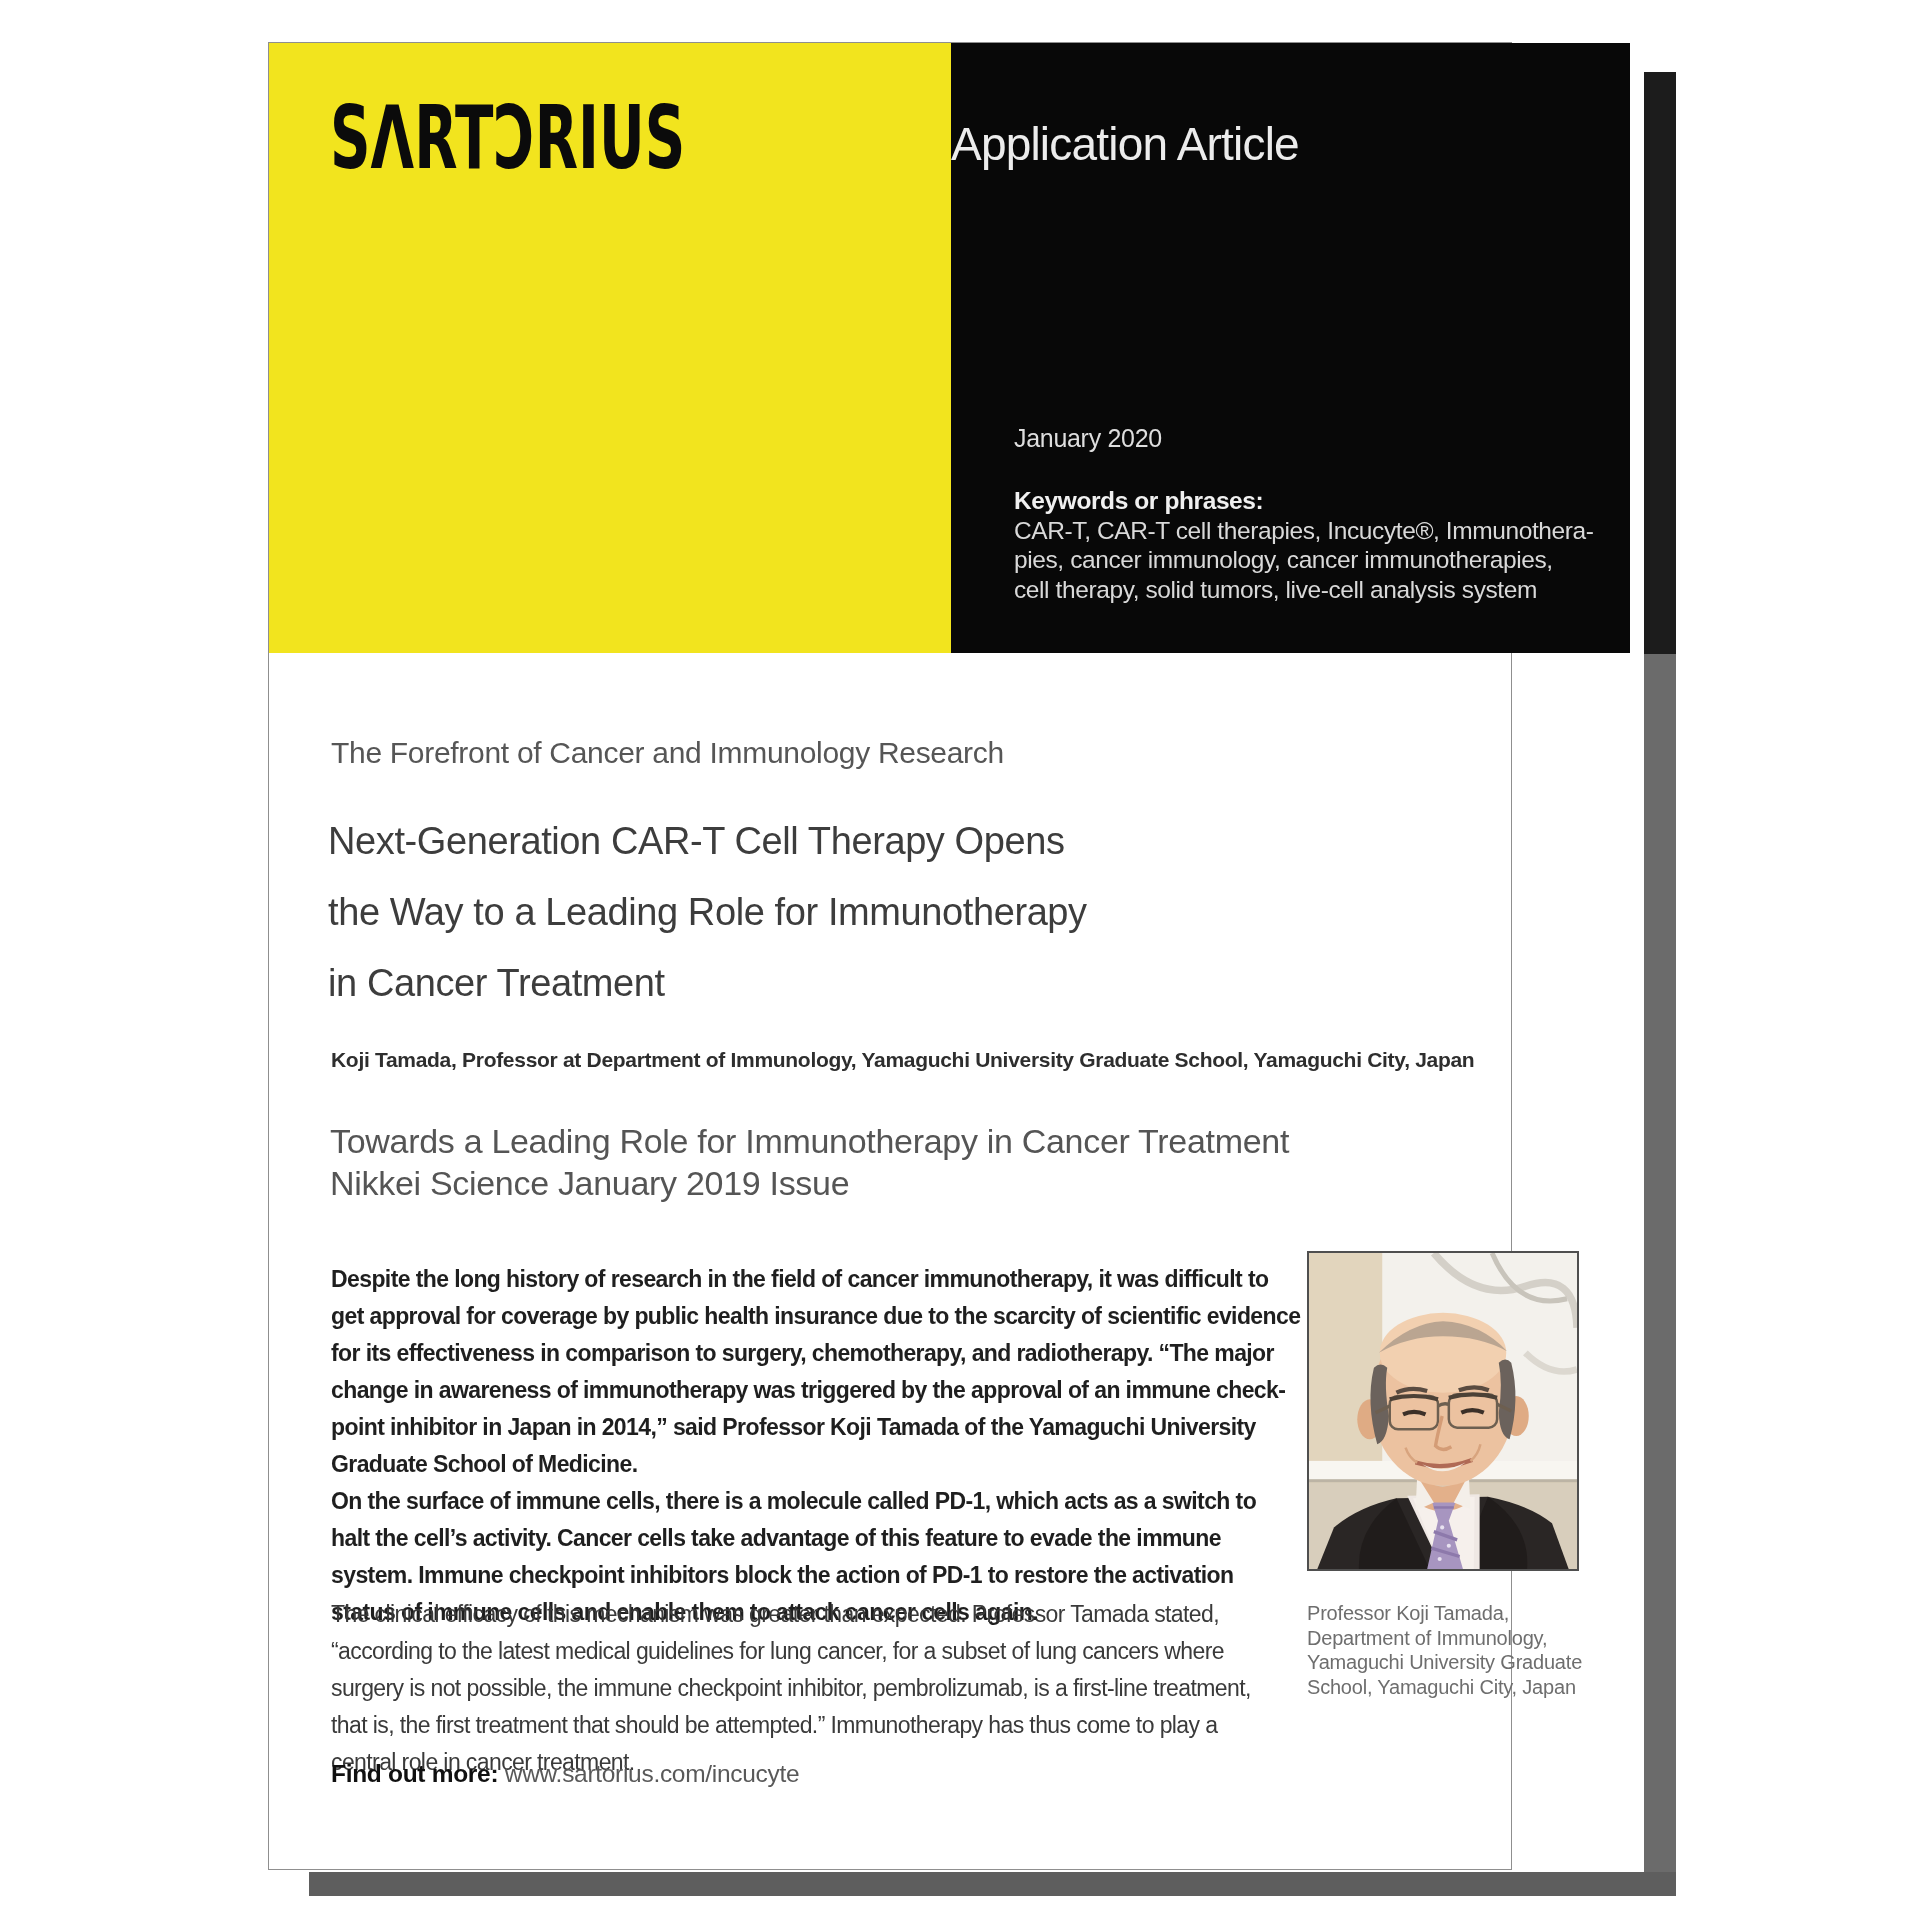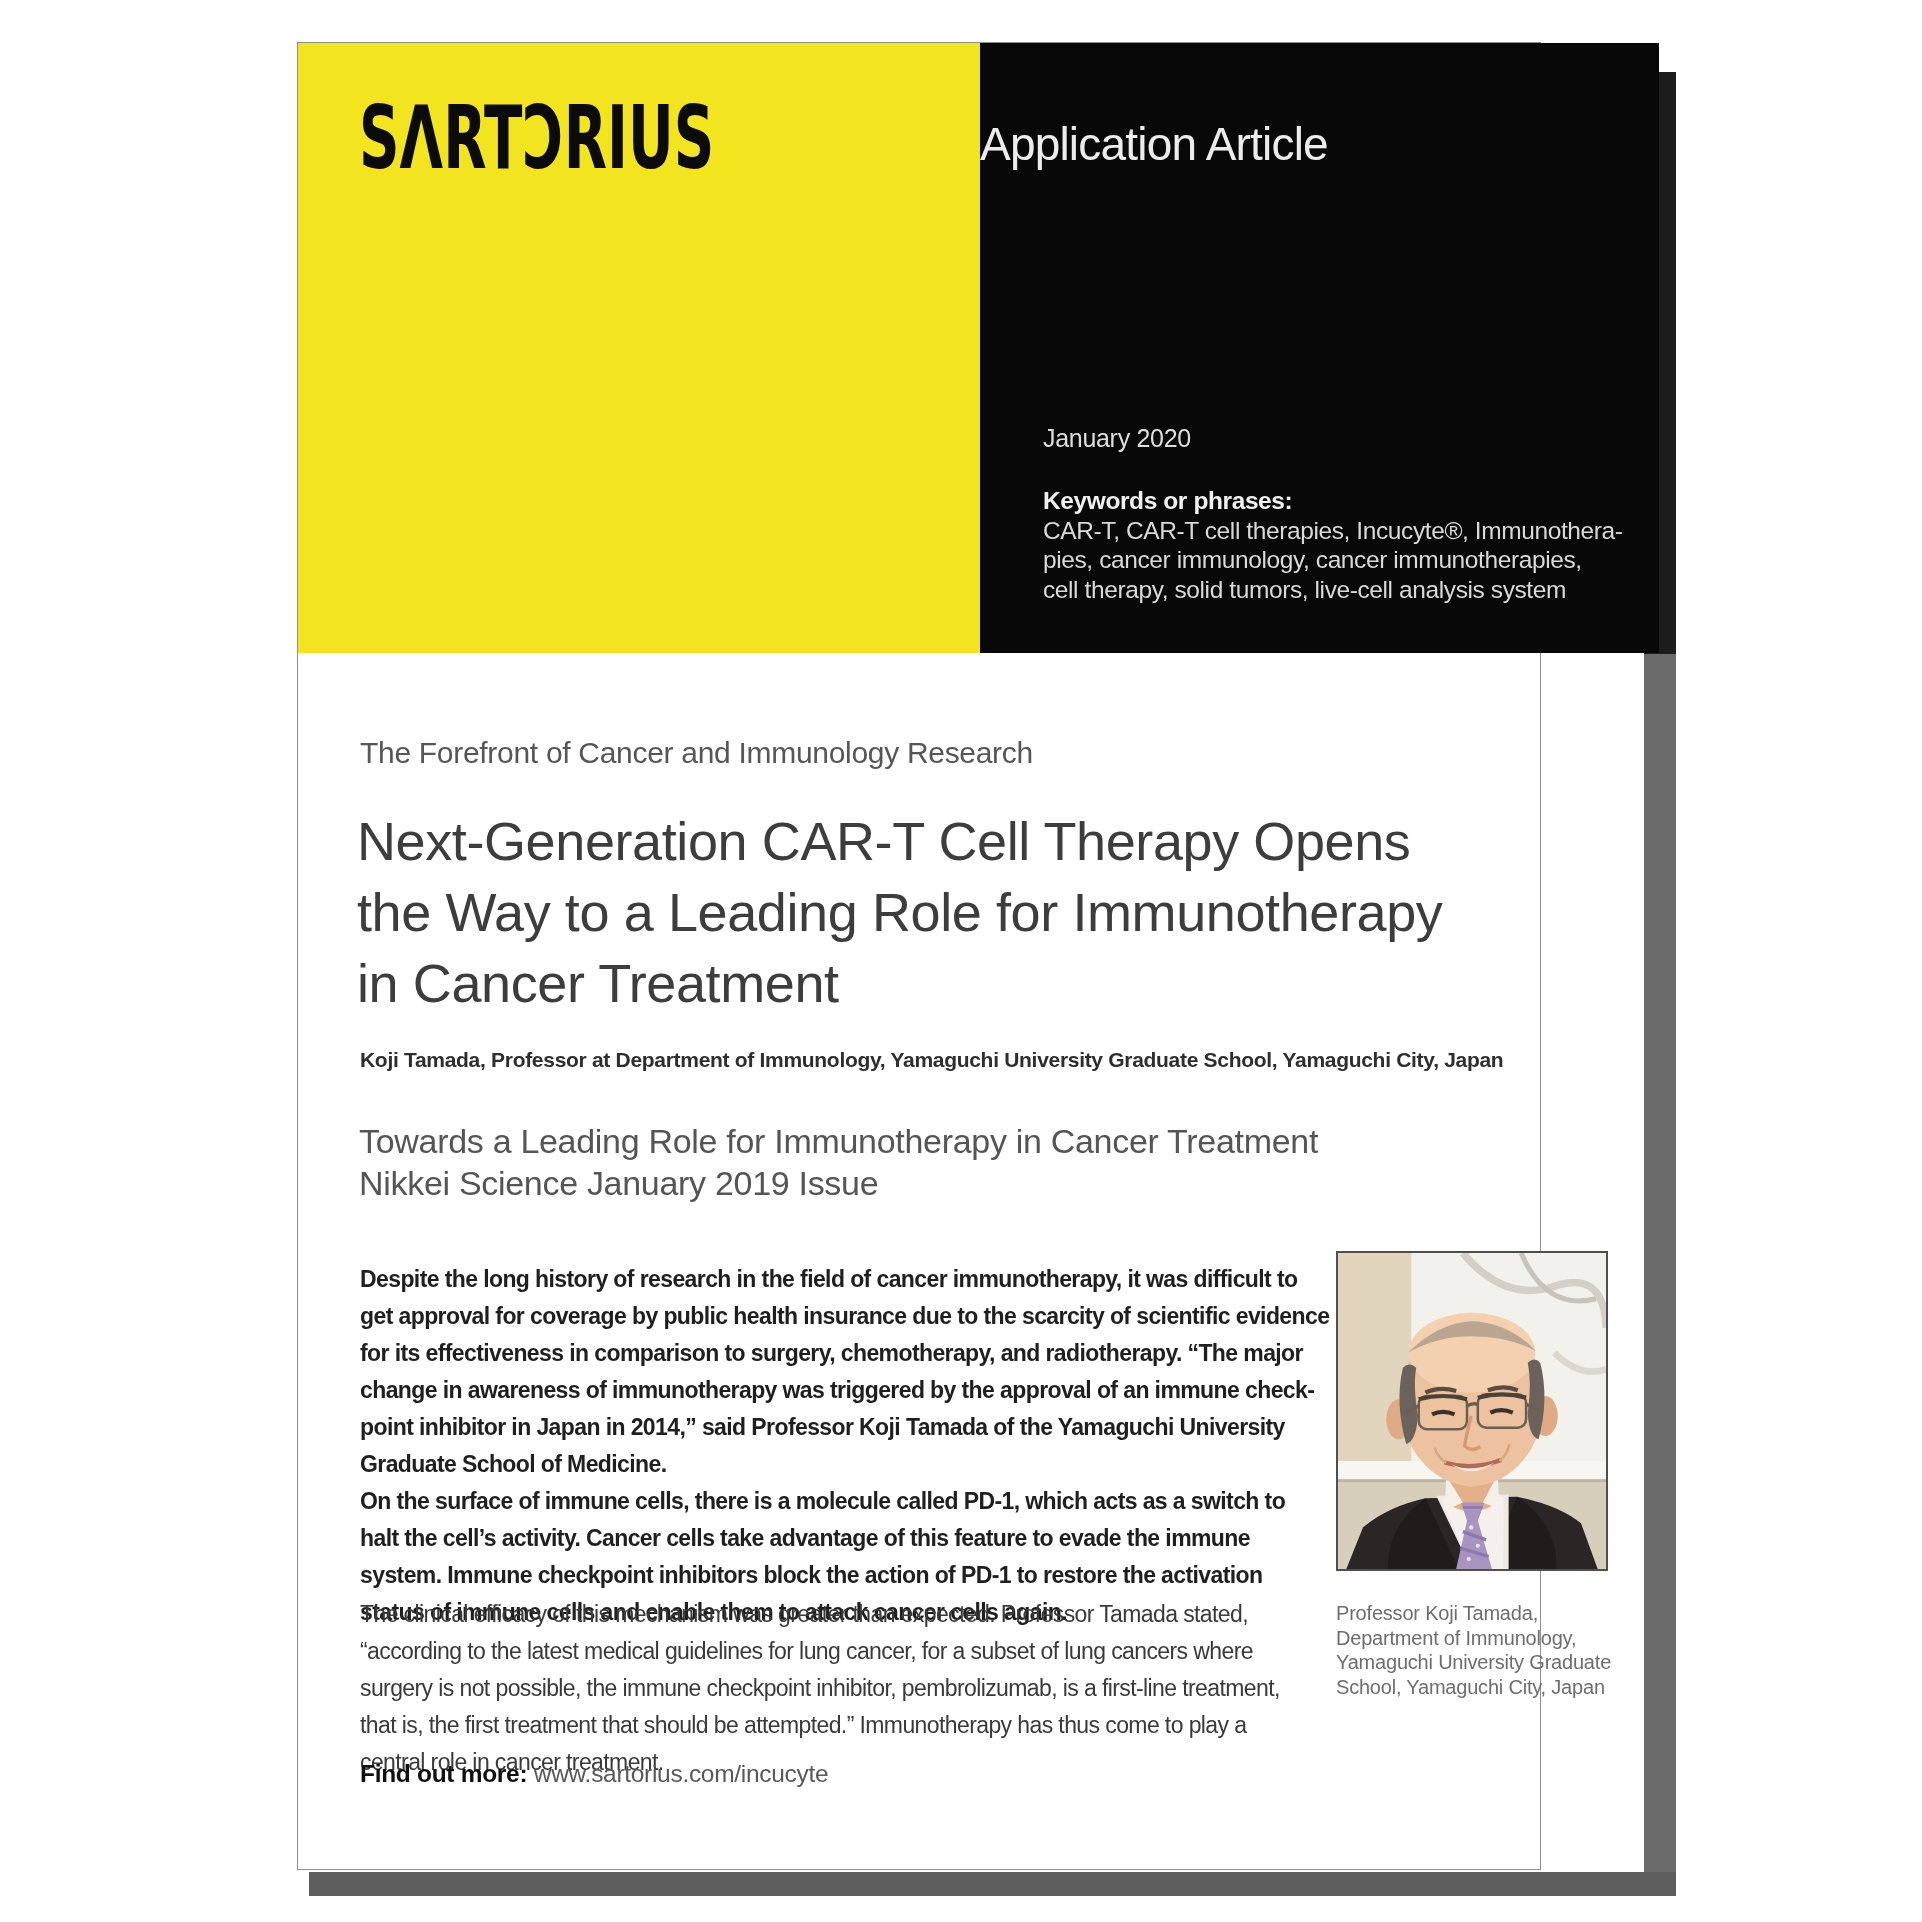--- a/index.html
+++ b/index.html
@@ -11,21 +11,21 @@
 
   
   .shadow-right{
     left:1644px;top:72px;width:32px;height:1824px;
     background:linear-gradient(to bottom,#1c1c1c 0px,#1c1c1c 582px,#6b6b6b 582px,#6b6b6b 100%);
   }
   .shadow-bottom{
     left:309px;top:1872px;width:1367px;height:23.6px;background:#5e5e5e;
   }
   .page{
-    left:297px;top:42px;width:1244px;height:1828px;background:#ffffff;
+    left:268px;top:42px;width:1244px;height:1828px;background:#ffffff;
     border:1.7px solid #8f8f8f;box-sizing:border-box;
   }
 
   
   .panel-yellow{left:0;top:0;width:682px;height:610px;background:#f2e41e;}
   .panel-black{left:682px;top:0;width:679px;height:610px;background:#080808;}
   .logo{
     left:61px;top:51px;
     font-family:"DejaVu Sans",sans-serif;font-weight:700;font-size:88px;
     color:#0b0b0b;line-height:88px;letter-spacing:0px;
@@ -38,21 +38,21 @@
   .pubdate{left:745px;top:381px;font-size:25px;color:#dedede;letter-spacing:-0.3px;}
   .keywords{
     left:745px;top:443px;width:573px;font-size:24.5px;line-height:29.5px;
     color:#d9d9d9;white-space:pre;letter-spacing:-0.4px;
   }
   .keywords .kw-head{font-weight:700;color:#f0f0f0;}
 
   
   .kicker{left:62px;top:693px;font-size:30px;color:#565656;letter-spacing:-0.3px;}
   .title{
-    left:59px;top:763px;width:1248px;font-size:54px;line-height:71px;
+    left:59px;top:763px;width:1248px;font-size:38px;line-height:71px;
     color:#3d3d3d;white-space:pre;letter-spacing:-0.4px;font-weight:400;
   }
   .byline{
     left:62px;top:1005px;width:1197px;font-size:21px;font-weight:700;
     color:#2e2e2e;letter-spacing:-0.3px;
   }
   .subhead{
     left:61px;top:1077px;width:1197px;font-size:34px;line-height:42px;
     color:#555555;white-space:pre;letter-spacing:-0.3px;
   }

